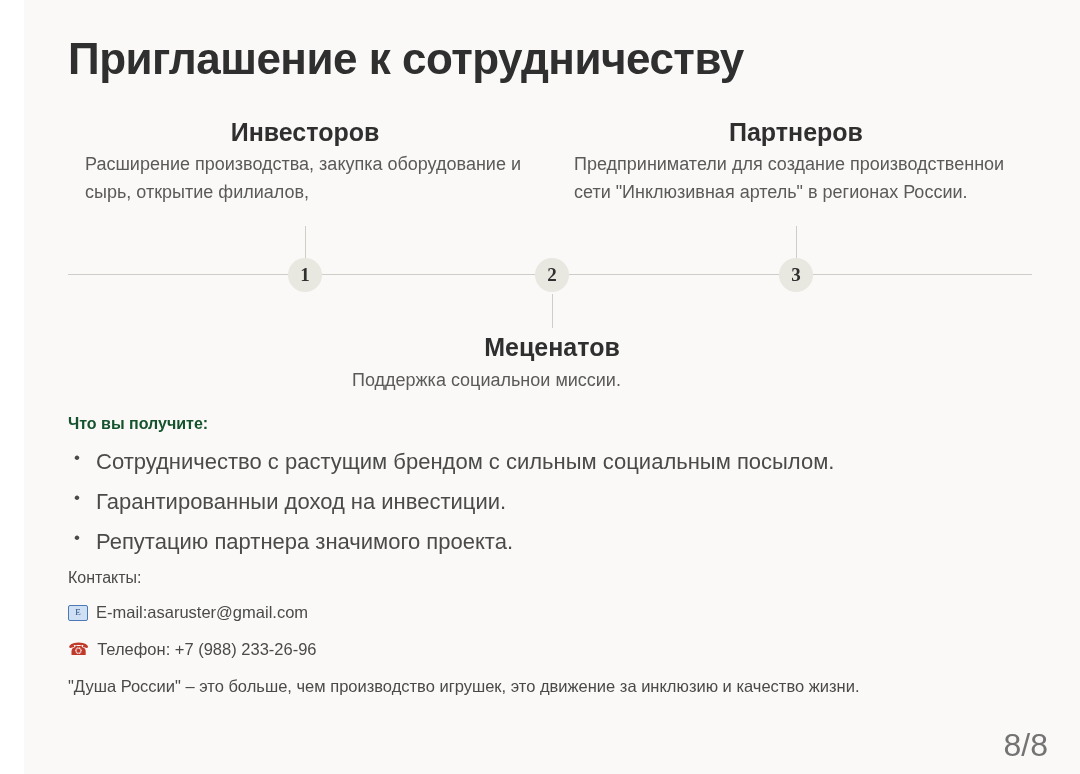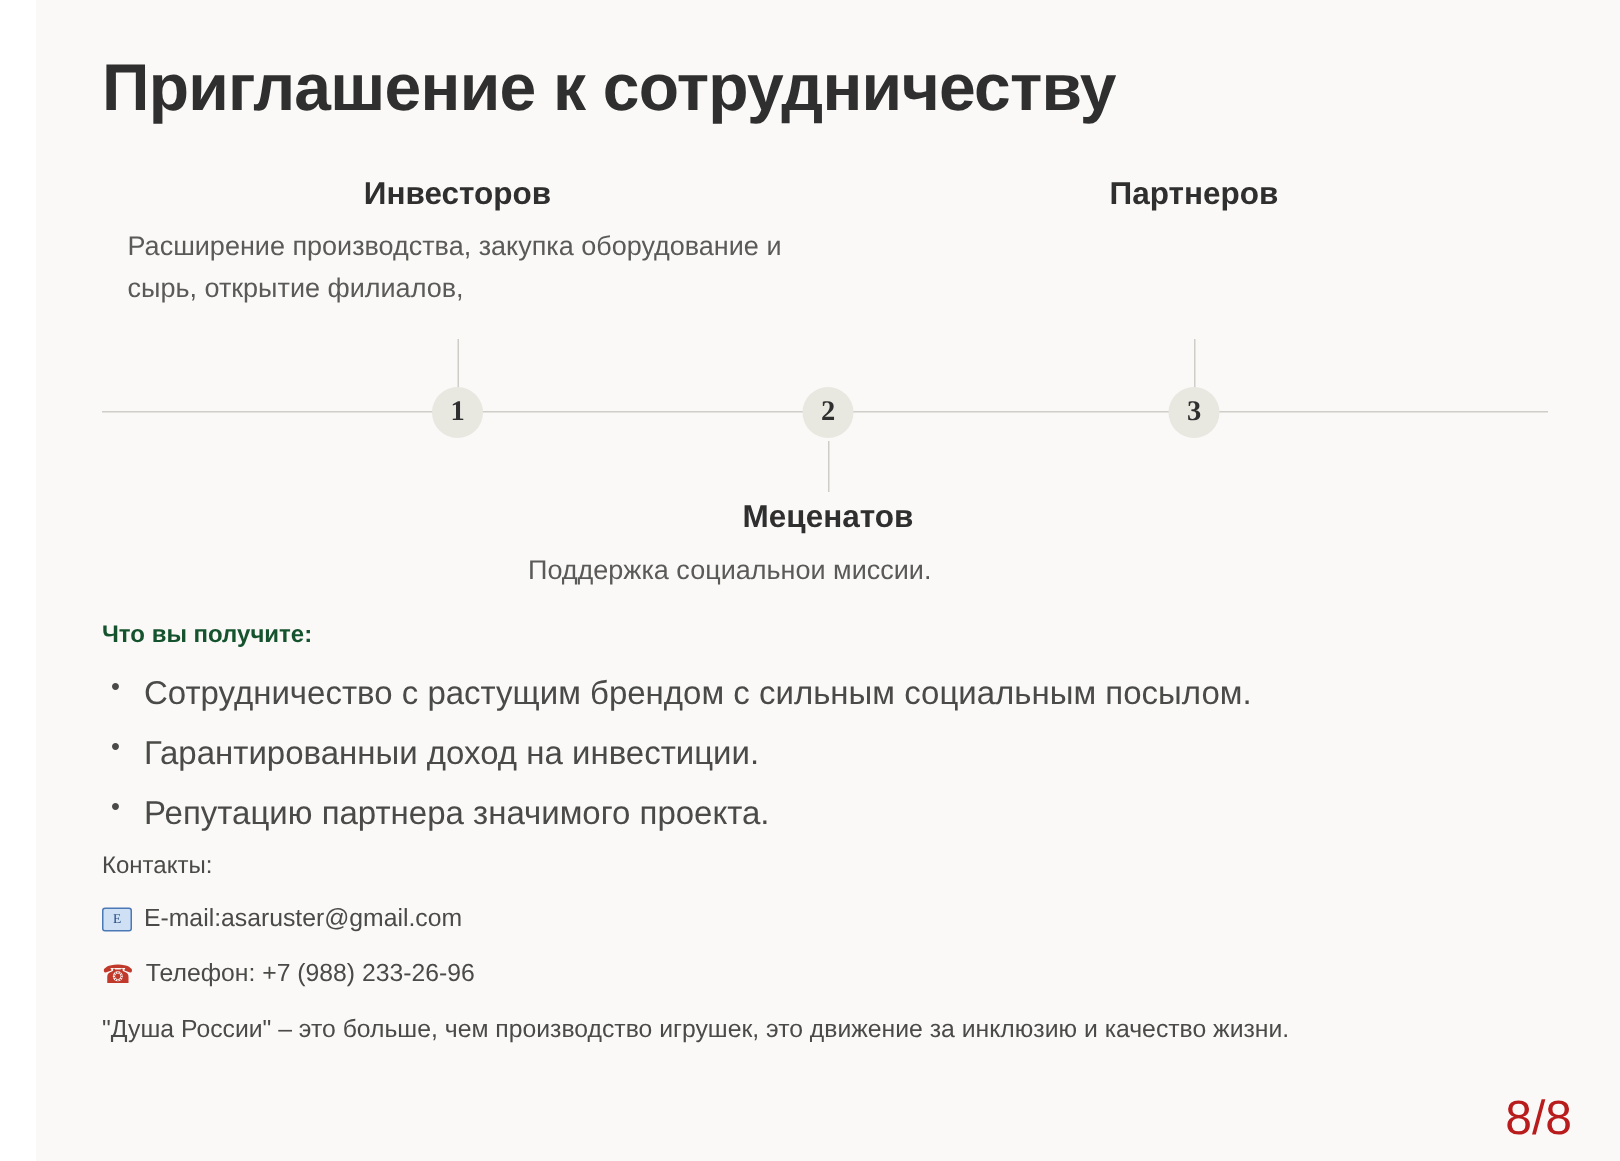--- a/index.html
+++ b/index.html
@@ -82,21 +82,21 @@
     width: 1px;
     background: #cfcdc8;
   }
   .stem-1 { left: 293px; top: 108px; height: 34px; }
   .stem-2 { left: 540px; top: 176px; height: 34px; }
   .stem-3 { left: 784px; top: 108px; height: 34px; }
 
   .item-label {
     position: absolute;
     text-align: center;
-    font-size: 21px;
+    font-size: 25px;
     font-weight: 700;
     color: #2f2f2f;
   }
   .item-desc {
     position: absolute;
     text-align: left;
     font-size: 18px;
     color: #5a5a58;
     line-height: 1.55;
   }
@@ -180,21 +180,21 @@
     font-size: 16.5px;
     color: #4a4a48;
     margin: 16px 0 0 0;
   }
 
   .page-number {
     position: absolute;
     right: 44px;
     bottom: 10px;
     font-size: 32px;
-    color: #b91c1c;
+    color: #737373;
     font-weight: 400;
   }
 </style>
 </head>
 <body>
 
 <div class="slide">
 
   <div class="edge-left"></div>
   <div class="edge-right"></div>
@@ -209,20 +209,21 @@
     <div class="stem stem-3"></div>
 
     <div class="node node-1">1</div>
     <div class="node node-2">2</div>
     <div class="node node-3">3</div>
 
     <div class="item-label item1-label">Инвесторов</div>
     <div class="item-desc item1-desc">Расширение производства, закупка оборудование и сырь, открытие филиалов,</div>
 
     <div class="item-label item3-label">Партнеров</div>
+    <div class="item-desc item3-desc">Предприниматели для создание производственнои сети "Инклюзивная артель" в регионах России.</div>
 
     <div class="item-label item2-label">Меценатов</div>
     <div class="item-desc item2-desc">Поддержка социальнои миссии.</div>
   </div>
 
   <div class="body-block">
     <p class="lead">Что вы получите:</p>
 
     <ul class="bullets">
       <li>Сотрудничество с растущим брендом с сильным социальным посылом.</li>

